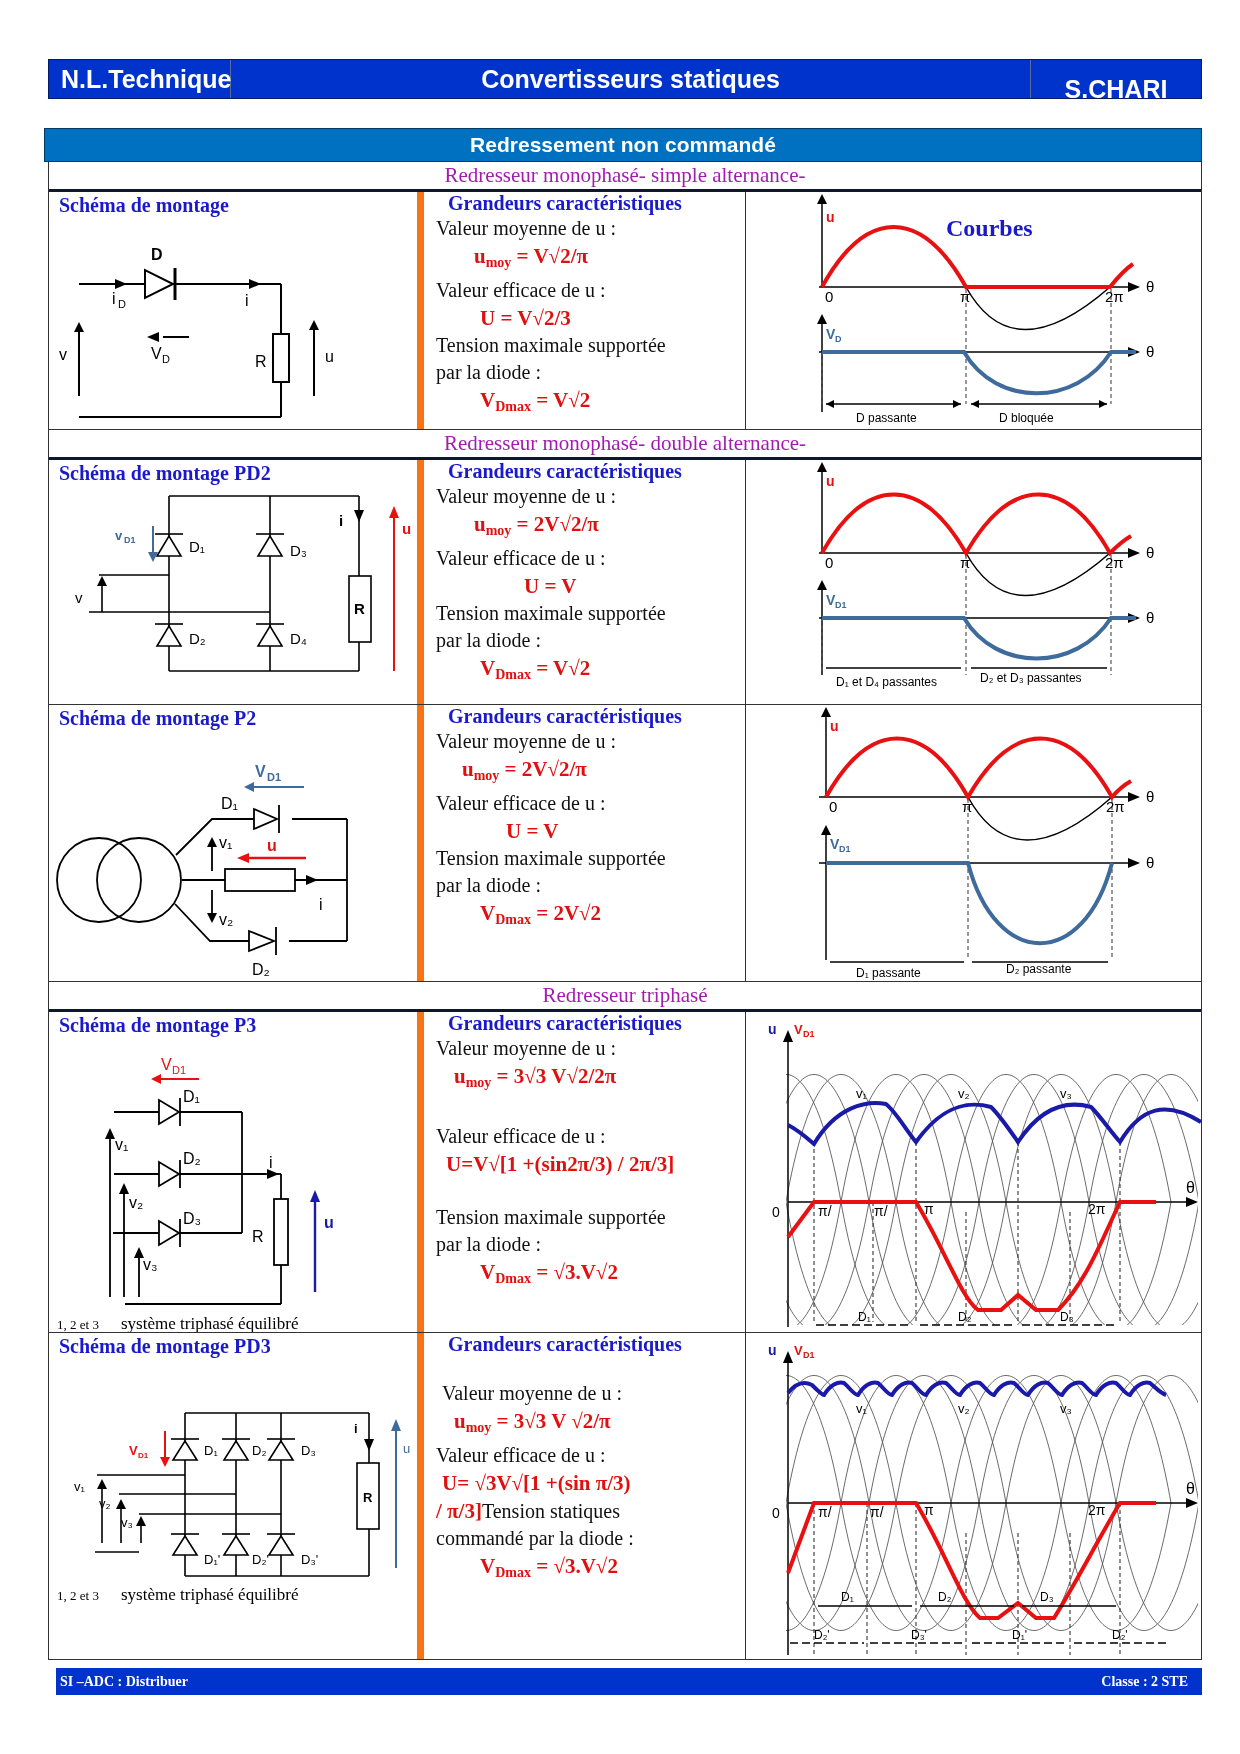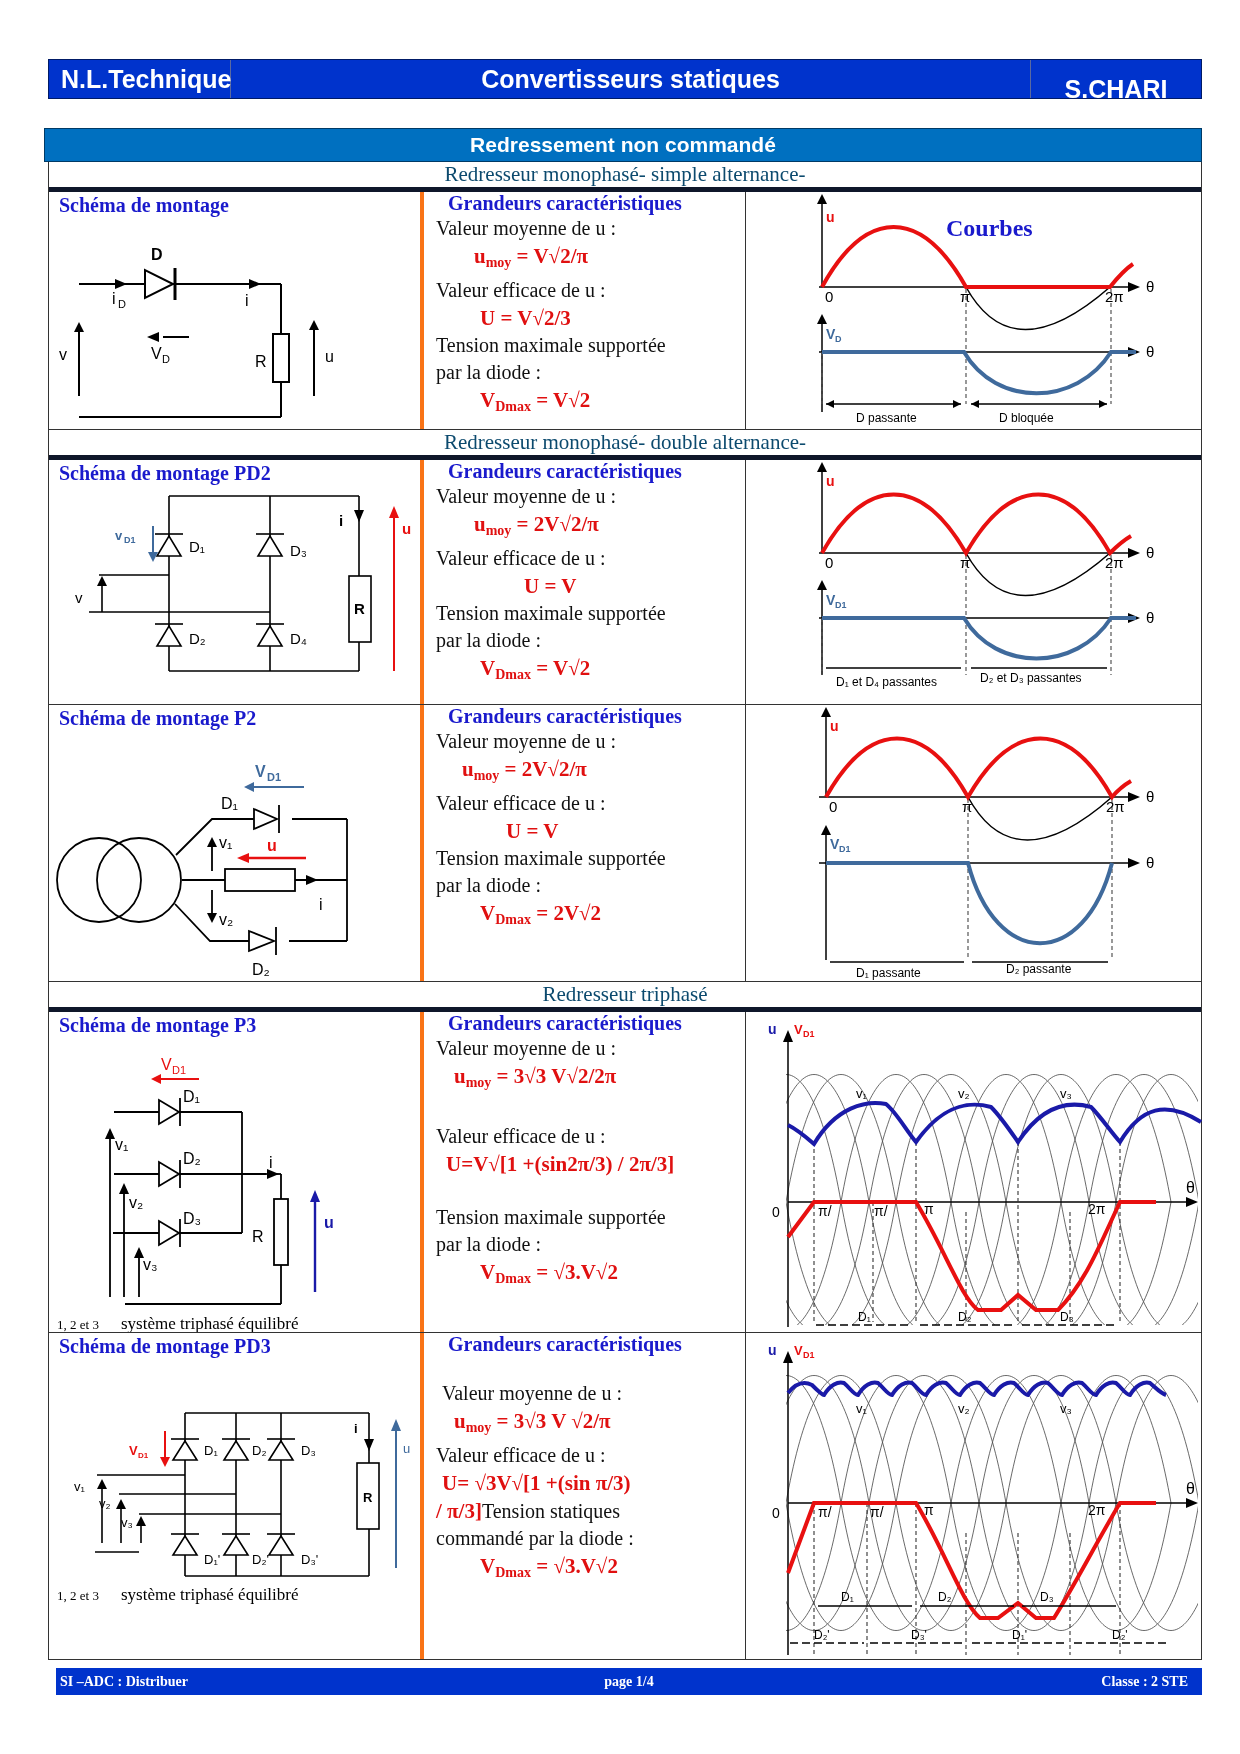--- a/index.html
+++ b/index.html
@@ -4,24 +4,24 @@
 <style>
   * { box-sizing: border-box; margin: 0; padding: 0; }
   body { width: 1240px; height: 1754px; background: #fff; position: relative; font-family: "Liberation Serif", serif; overflow: hidden; }
   .hdr { position: absolute; left: 48px; top: 59px; width: 1154px; height: 40px; background: #0033cc; border: 1px solid #001a66; display: flex; color: #fff; font-family: "Liberation Sans", sans-serif; font-weight: bold; font-size: 25px; }
   .hdr > div { display: flex; align-items: center; border-right: 1px solid #5a6aa0; }
   .hdr .l { width: 182px; padding-left: 12px; }
   .hdr .c { flex: 1; justify-content: center; }
   .hdr .r { width: 170px; justify-content: center; border-right: none; margin-top: 20px; }
   .sect { position: absolute; left: 44px; top: 128px; width: 1158px; height: 34px; background: #0070c0; color: #fff; font-family: "Liberation Sans", sans-serif; font-weight: bold; font-size: 21px; display: flex; align-items: center; justify-content: center; border: 1px solid #003a66; }
   .table { position: absolute; left: 48px; top: 162px; width: 1154px; border-left: 1px solid #333; border-right: 1px solid #333; }
-  .sub { height: 30px; display: flex; align-items: center; justify-content: center; color: #0c4a6e; font-size: 21px; border-bottom: 5px solid #0f172a; border-top: 1px solid #445; }
+  .sub { height: 30px; display: flex; align-items: center; justify-content: center; color: #a21caf; font-size: 21px; border-bottom: 3px solid #0f172a; border-top: 1px solid #445; }
   .row { display: flex; border-bottom: 1px solid #333; position: relative; }
   .cell { position: relative; }
-  .c1 { width: 375px; border-right: 4px solid #f97316; }
+  .c1 { width: 375px; border-right: 7px solid #f97316; }
   .c2 { width: 322px; border-right: 1px solid #333; padding-left: 12px; }
   .c3 { flex: 1; }
   .ctitle { color: #1a1acc; font-weight: bold; font-size: 20px; padding: 2px 0 0 10px; }
   .gtitle { color: #1a1acc; font-weight: bold; font-size: 20px; padding-left: 12px; }
   .txt { font-size: 20px; color: #111; line-height: 27px; }
   .f { color: #e01010; font-weight: bold; font-size: 21px; line-height: 28px; }
   .f sub { font-size: 14px; vertical-align: -4px; }
   svg { position: absolute; left: 0; top: 0; }
   .ftr { position: absolute; left: 56px; top: 1668px; width: 1146px; height: 27px; background: #0033cc; color: #fff; font-weight: bold; font-size: 14px; display: flex; align-items: center; justify-content: space-between; padding: 0 14px 0 4px; }
   .ftr .mid { position: absolute; left: 0; right: 0; text-align: center; pointer-events: none; }
@@ -603,15 +603,14 @@
           <text x="266" y="306" font-size="12">D₁'</text>
           <text x="366" y="306" font-size="12">D₂'</text>
         </g>
       </svg>
     </div>
   </div>
 </div>
 
 <div class="ftr">
   <span>SI –ADC : Distribuer</span>
-  <span class="mid">page 1/4</span>
   <span>Classe : 2 STE</span>
 </div>
 
 </body></html>

